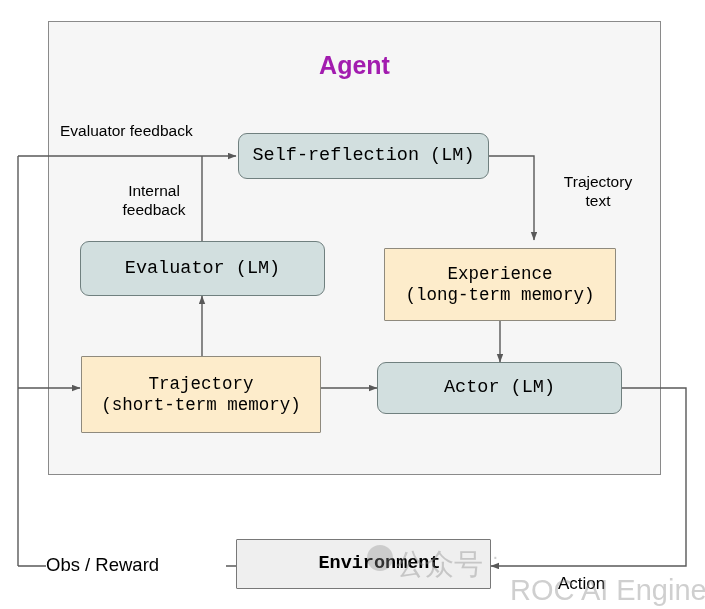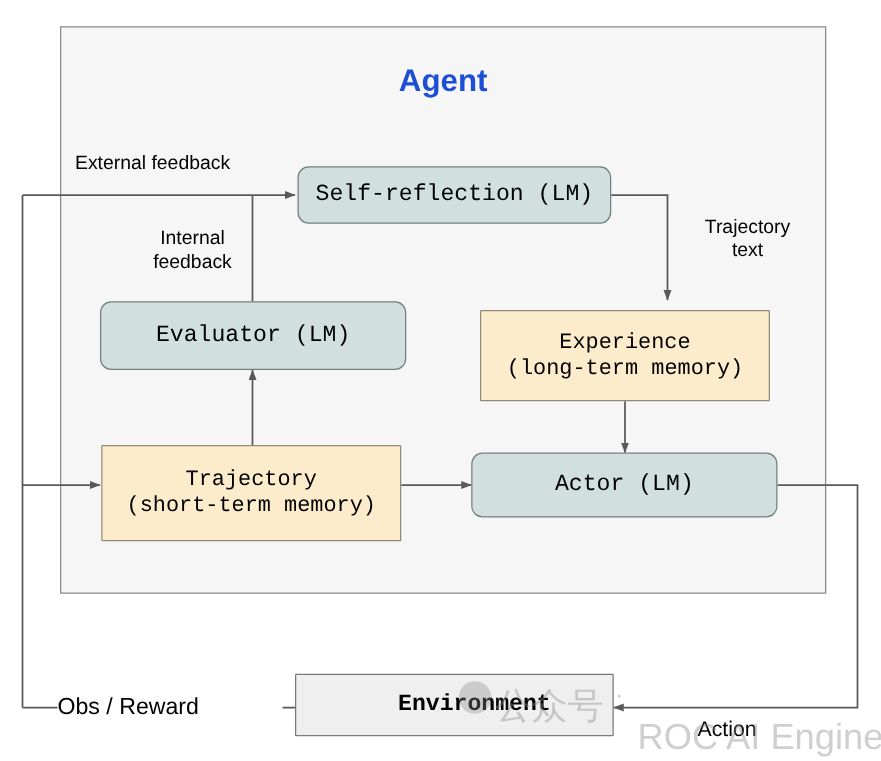--- a/index.html
+++ b/index.html
@@ -56,21 +56,21 @@
   .agent-frame {
     position: absolute;
     box-sizing: border-box;
     background: #f6f6f6;
     border: 1.4px solid #8a8a8a;
   }
   .agent-title {
     position: absolute;
     font-size: 25px;
     font-weight: bold;
-    color: #1d4ed8;
+    color: #a21caf;
     text-align: center;
     white-space: nowrap;
   }
   .edge-label {
     position: absolute;
     font-size: 15.5px;
     color: #000000;
     text-align: center;
     line-height: 1.25;
     white-space: pre-line;
@@ -153,21 +153,21 @@
   </div>
 
   <div class="node node-blue fs-18" style="left:377px; top:362px; width:245px; height:52px;text-align:right;">
     <span>Actor (LM)</span>
   </div>
 
   <div class="node node-gray fs-18" style="left:236px; top:539px; width:255px; height:50px;">
     <span>Environment</span>
   </div>
 
-  <div class="edge-label" style="left:60px; top:121px; width:180px; text-align:left;">External feedback</div>
+  <div class="edge-label" style="left:60px; top:121px; width:180px; text-align:left;">Evaluator feedback</div>
 
   <div class="edge-label" style="left:106px; top:181px; width:96px;">Internal
 feedback</div>
 
   <div class="edge-label" style="left:548px; top:172px; width:100px;">Trajectory
 text</div>
 
   <div class="edge-label" style="left:46px; top:553px; width:180px; font-size:18.5px; text-align:left; background:#ffffff;">Obs / Reward</div>
 
   <div class="edge-label" style="left:558px; top:553px; width:90px; font-size:17px; text-align:left;margin-top:20px;">Action</div>

